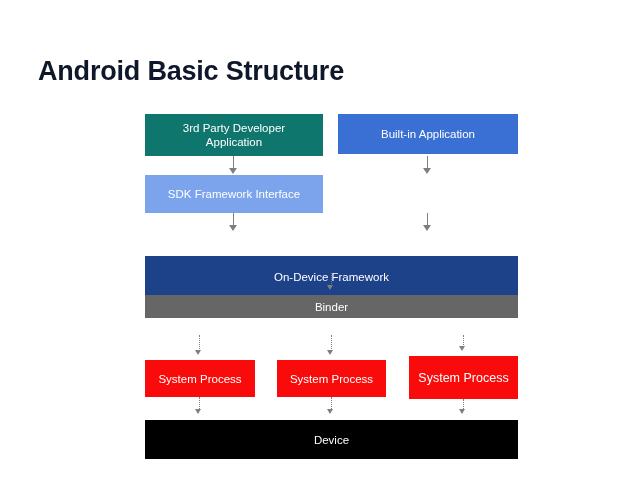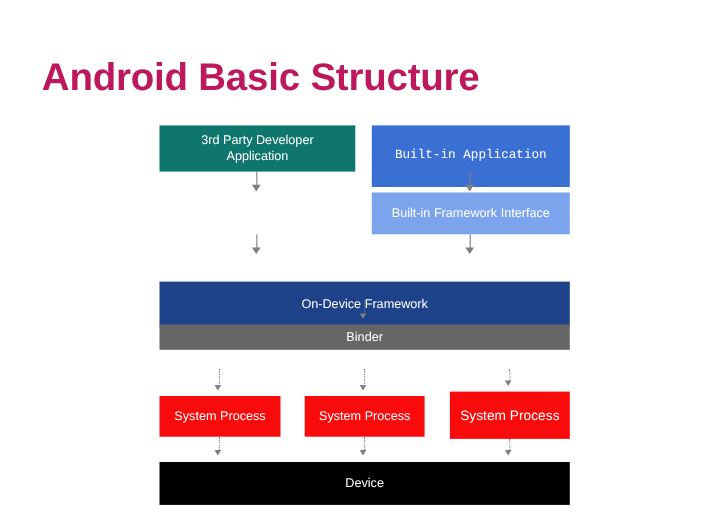--- a/index.html
+++ b/index.html
@@ -16,23 +16,23 @@
     position: relative;
     width: 638px;
     height: 478px;
     background: #ffffff;
     overflow: hidden;
   }
   #page-title {
     position: absolute;
     left: 38px;
     top: 55px;
-    font-size: 35px;
+    font-size: 27px;
     font-weight: bold;
-    color: #be185d;
+    color: #0f172a;
     letter-spacing: -0.2px;
     line-height: 32px;
     white-space: nowrap;
   }
   .node {
     position: absolute;
     box-sizing: border-box;
     display: flex;
     align-items: center;
     justify-content: center;
@@ -42,23 +42,22 @@
     line-height: 14px;
     padding: 2px 4px;
     white-space: pre-line;
   }
   
   .n-app1 {
     left: 145px; top: 114px; width: 178px; height: 42px;
     background: #0f766e;
   }
   .n-app2 {
-    left: 338px; top: 114px; width: 180px; height: 56px;
+    left: 338px; top: 114px; width: 180px; height: 40px;
     background: #3a6fd4;
-    font-family: Liberation Mono, monospace;
   }
   
   .n-fw1 {
     left: 145px; top: 175px; width: 178px; height: 38px;
     background: #7ba4ec;
   }
   .n-fw2 {
     left: 338px; top: 175px; width: 180px; height: 38px;
     background: #7ba4ec;
   }
@@ -127,22 +126,22 @@
 Application</div>
 
   <div class="node n-app2">Built-in Application</div>
 
   <div class="conn solid" style="left:233px; top:156px; height:13px;"></div>
   <div class="arrowhead" style="left:229px; top:168px;"></div>
 
   <div class="conn solid" style="left:427px; top:156px; height:13px;"></div>
   <div class="arrowhead" style="left:423px; top:168px;"></div>
 
+  <div class="node n-fw1">SDK Framework Interface</div>
 
-  <div class="node n-fw2">Built-in Framework Interface</div>
 
   <div class="conn solid" style="left:233px; top:213px; height:13px;"></div>
   <div class="arrowhead" style="left:229px; top:225px;"></div>
 
   <div class="conn solid" style="left:427px; top:213px; height:13px;"></div>
   <div class="arrowhead" style="left:423px; top:225px;"></div>
 
   <div class="node n-odf">On-Device Framework</div>
 
   <div class="conn dotted" style="left:331px; top:273px; height:13px;"></div>

